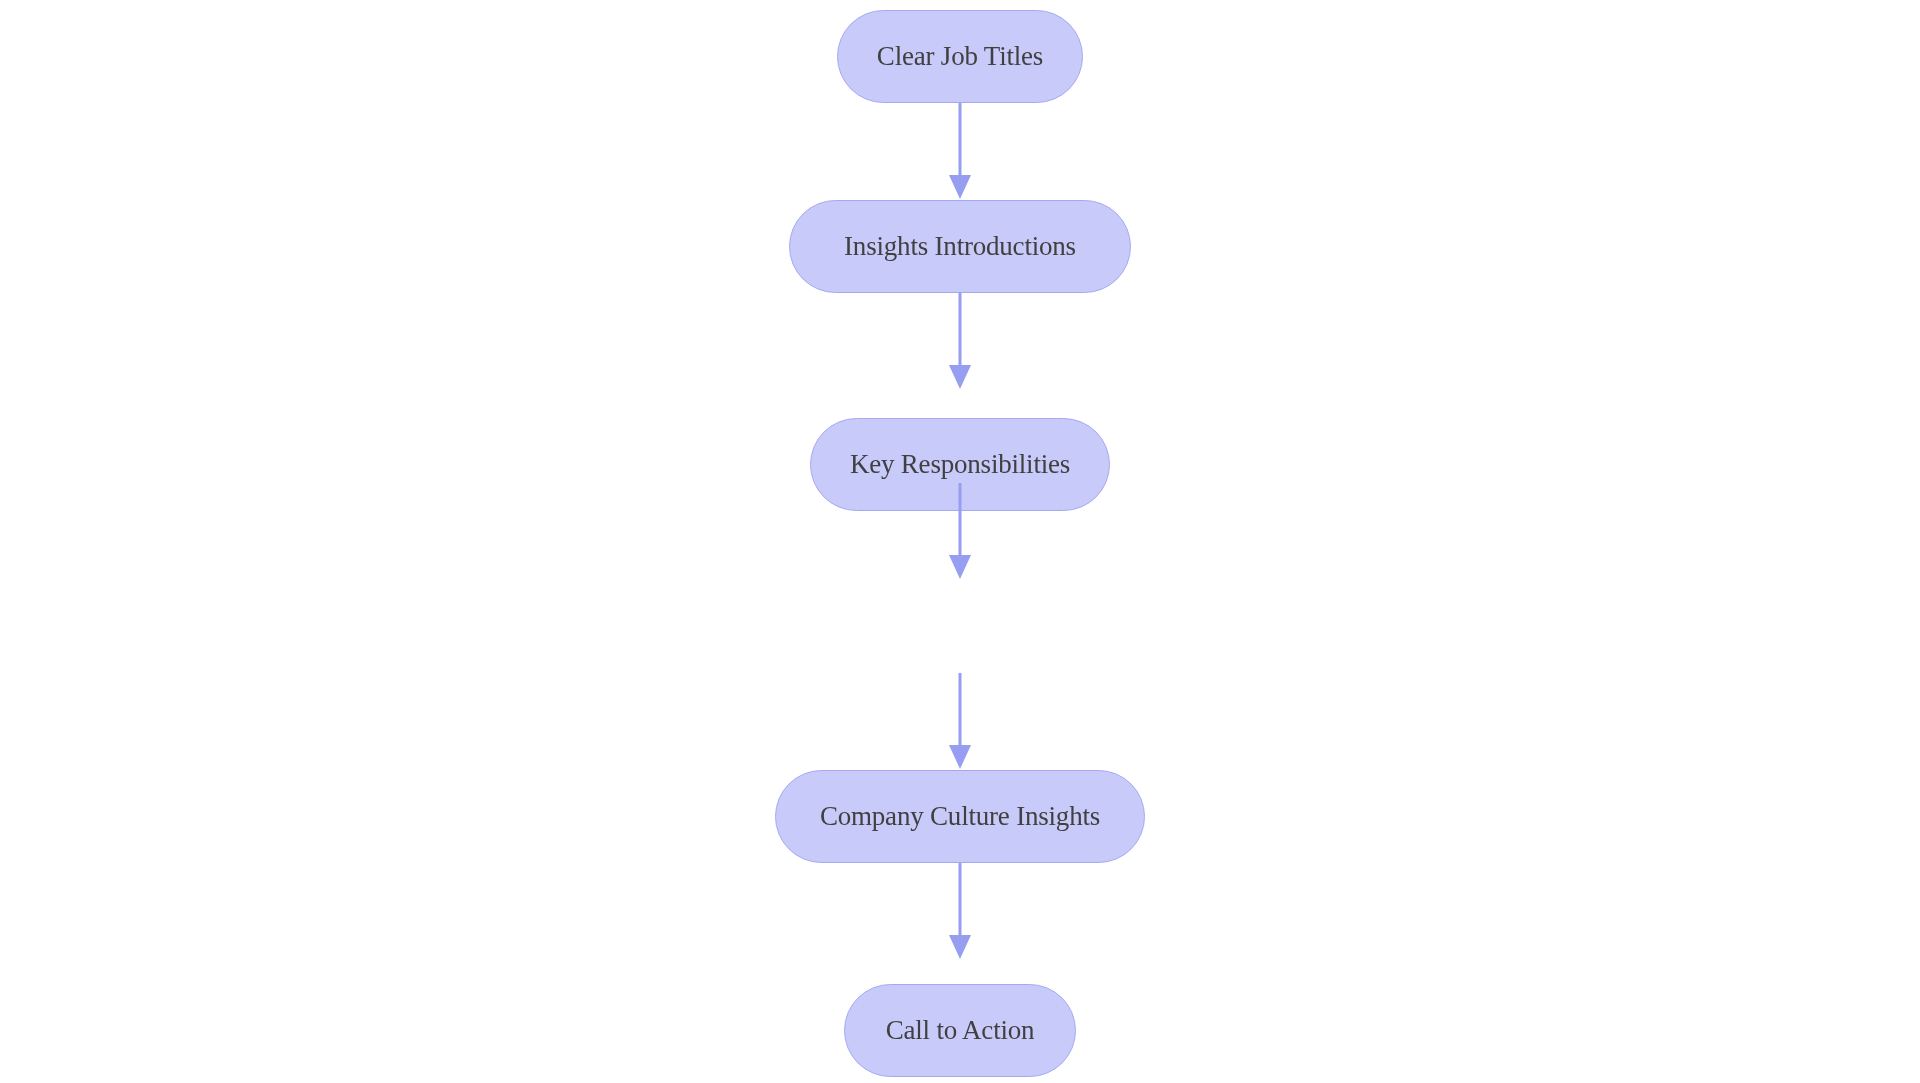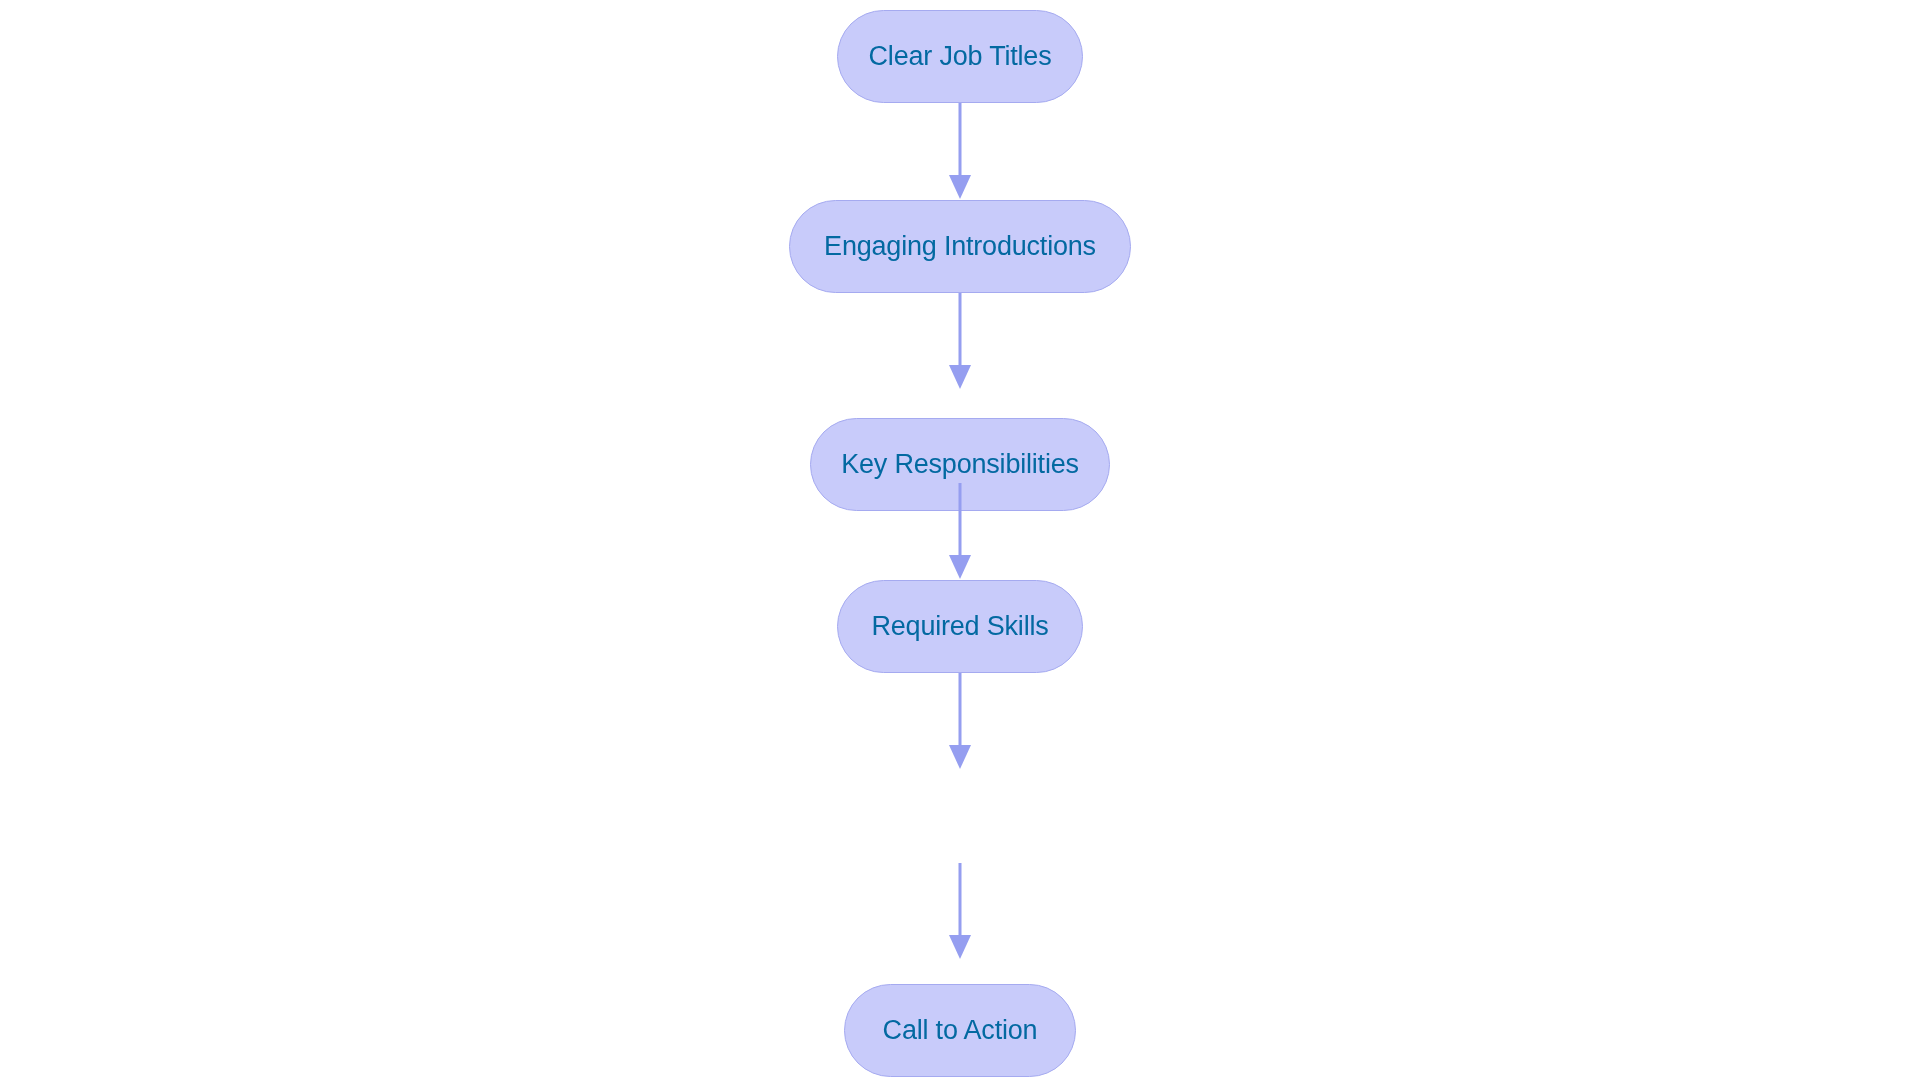--- a/index.html
+++ b/index.html
@@ -38,25 +38,25 @@
     border-radius: 46.5px;
     background: #c8cbfa;
     border: 1.6px solid #a5aaf0;
     display: flex;
     align-items: center;
     justify-content: center;
     white-space: nowrap;
   }
 
   .flow-node .node-label {
-    font-family: Liberation Sans, sans-serif;
+    font-family: Liberation Serif, serif;
     font-size: 27px;
     line-height: 1;
     letter-spacing: -0.2px;
-    color: #0369a1;
+    color: #404040;
     user-select: none;
   }
 
   
   .node-0 { top: 10px;   width: 246px; }
   .node-1 { top: 200px;  width: 342px; }
   .node-2 { top: 390px;  width: 300px; margin-top: 28px; }
   .node-3 { top: 580px;  width: 246px; }
   .node-4 { top: 770px;  width: 370px; }
   .node-5 { top: 960px;  width: 232px; margin-top: 24px; }
@@ -104,46 +104,46 @@
     <div class="flow-node node-0">
       <span class="node-label">Clear Job Titles</span>
     </div>
 
     <div class="flow-connector conn-0">
       <div class="conn-line"></div>
       <div class="conn-head"></div>
     </div>
 
     <div class="flow-node node-1">
-      <span class="node-label">Engaging Introductions</span>
+      <span class="node-label">Insights Introductions</span>
     </div>
 
     <div class="flow-connector conn-1">
       <div class="conn-line"></div>
       <div class="conn-head"></div>
     </div>
 
     <div class="flow-node node-2">
       <span class="node-label">Key Responsibilities</span>
     </div>
 
     <div class="flow-connector conn-2">
       <div class="conn-line"></div>
       <div class="conn-head"></div>
     </div>
 
-    <div class="flow-node node-3">
-      <span class="node-label">Required Skills</span>
-    </div>
 
     <div class="flow-connector conn-3">
       <div class="conn-line"></div>
       <div class="conn-head"></div>
     </div>
 
+    <div class="flow-node node-4">
+      <span class="node-label">Company Culture Insights</span>
+    </div>
 
     <div class="flow-connector conn-4">
       <div class="conn-line"></div>
       <div class="conn-head"></div>
     </div>
 
     <div class="flow-node node-5">
       <span class="node-label">Call to Action</span>
     </div>
 

